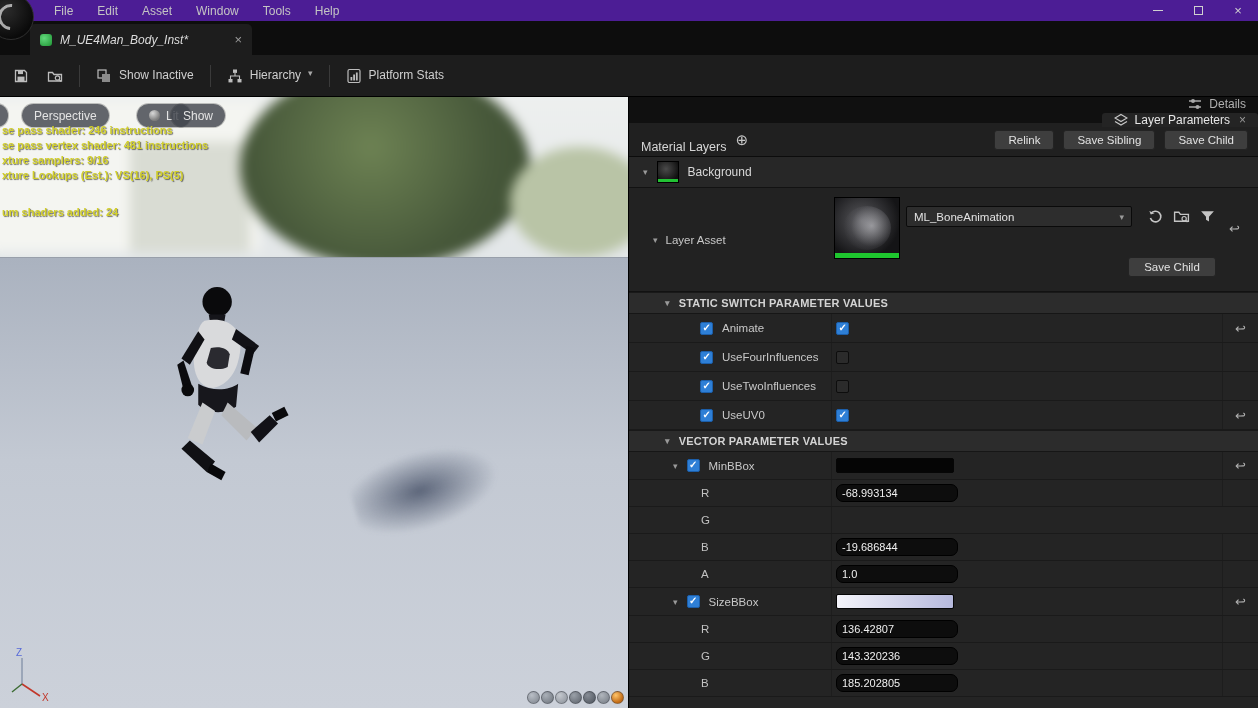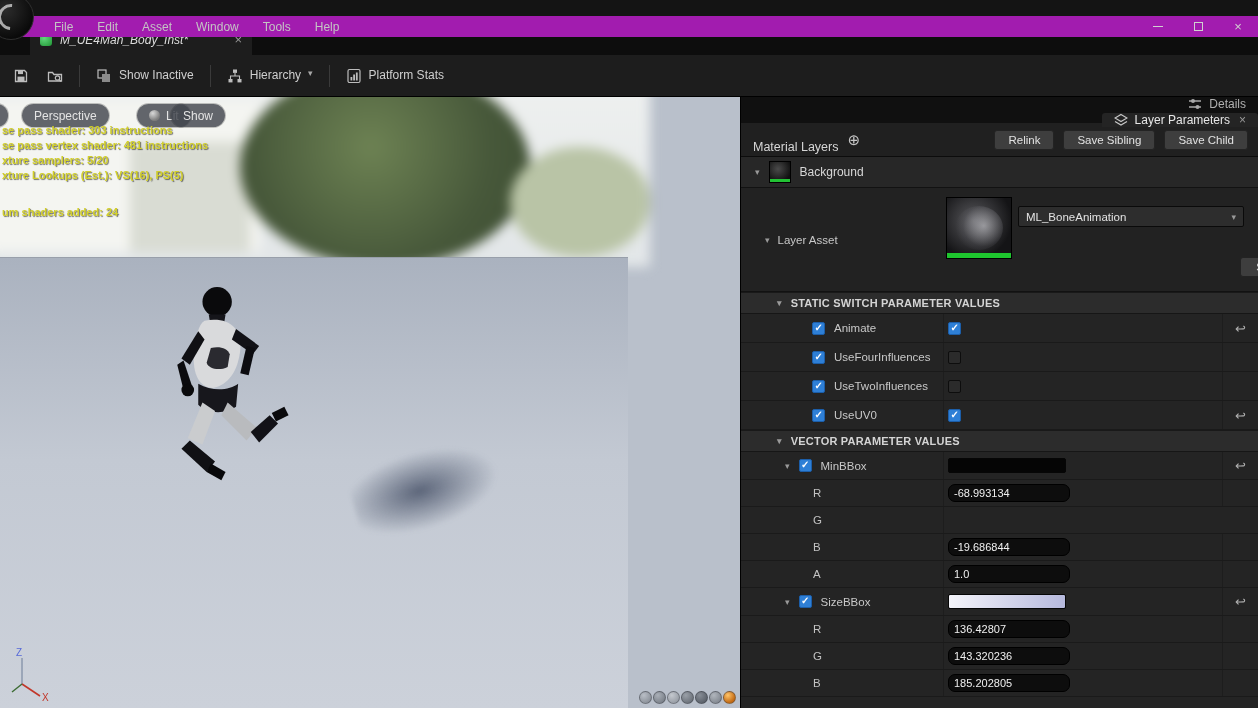--- a/index.html
+++ b/index.html
@@ -1,21 +1,21 @@
 <!DOCTYPE html>
 <html><head>
 <meta charset="utf-8">
 <style>
   * { margin:0; padding:0; box-sizing:border-box; }
   html,body { background:#000; }
   body { font-family:"Liberation Sans", sans-serif; }
   .app { position:relative; width:1258px; height:708px; background:#141414; overflow:hidden; color:#c8c8c8; font-size:12px; }
 
   
-  .titlebar { position:absolute; top:16px; left:0; right:0; height:21px; background:#a21caf; display:flex; align-items:center; z-index:10; }
+  .titlebar { position:absolute; top:0; left:0; right:0; height:21px; background:#4c1d95; display:flex; align-items:center; z-index:10; }
   .logo { position:absolute; left:-12px; top:-6px; width:46px; height:46px; border-radius:50%;
           background:radial-gradient(circle at 38% 35%, #2c2c2c, #0a0a0a 72%); border:1px solid #2f2f2f; z-index:30; }
   .logo::after { content:""; position:absolute; inset:9px; border:3px solid; border-radius:50%;
                  border-color:#cfcfcf transparent transparent #cfcfcf; transform:rotate(-40deg); opacity:.8; }
   .menu { display:flex; margin-left:42px; }
   .menu-item { padding:3px 12px; color:#c4c4c4; font-size:12px; cursor:default; }
   .winctrl { margin-left:auto; display:flex; align-items:center; height:100%; }
   .winbtn { width:40px; height:100%; display:flex; align-items:center; justify-content:center; color:#d0d0d0; font-size:13px; }
   .minline { display:block; width:10px; border-top:1px solid #d0d0d0; }
   .maxbox { display:block; width:9px; height:9px; border:1px solid #d0d0d0; }
@@ -32,21 +32,21 @@
              display:flex; align-items:center; padding:0 4px; }
   .tool-btn { display:flex; align-items:flex-start; gap:7px; color:#cfcfcf; font-size:12px; padding:6px 9px; white-space:nowrap; }
   .tool-sep { width:1px; height:22px; background:#3a3a3a; margin:0 7px; }
   .ticon { width:16px; height:16px; display:block; }
   .chev-sm { font-size:9px; color:#a8a8a8; }
 
   
   .main { position:absolute; top:97px; left:0; right:0; bottom:0; display:flex; }
 
   
-  .viewport { position:relative; width:740px; height:611px; overflow:hidden; background:#b9c0cb; flex:none; }
+  .viewport { position:relative; width:628px; height:611px; overflow:hidden; background:#b9c0cb; flex:none; }
   .backdrop { position:absolute; top:-10px; left:-10px; width:660px; height:180px; filter:blur(6px);
               background:linear-gradient(180deg,#eef0ef, #e2e6e8); }
   .bd-building { position:absolute; left:-30px; top:15px; width:300px; height:150px; background:#f4f5f1; }
   .bd-building2 { position:absolute; left:140px; top:55px; width:120px; height:110px; background:#d9dcd3; }
   .bd-tree { position:absolute; left:250px; top:-20px; width:290px; height:200px; border-radius:50%;
              background:radial-gradient(circle at 45% 40%, #6d8253, #47583a 60%, #3c4c32); }
   .bd-bush { position:absolute; left:520px; top:60px; width:140px; height:110px; border-radius:50%; background:#b9c4a6; }
   .floor { position:absolute; top:160px; left:0; width:628px; height:451px;
            background:linear-gradient(180deg,#aab2bf, #c3c9d3 45%, #ccd1da);
            border-top:1px solid rgba(110,118,132,.55); }
@@ -257,23 +257,23 @@
         <span class="pill" style="left:117px;margin-left:20px;">
             <span class="lit-dot"></span>
             <span>Lit</span>
           </span>
         <span class="pill" style="left:171px;">
             <span>Show</span>
           </span>
       </div>
 
       <div class="debug">
-        <div>se pass shader: 303 instructions</div>
+        <div>se pass shader: 246 instructions</div>
         <div>se pass vertex shader: 481 instructions</div>
-        <div>xture samplers: 5/20</div>
+        <div>xture samplers: 9/16</div>
         <div>xture Lookups (Est.): VS(16), PS(5)</div>
         <div>um shaders added: 24</div>
       </div>
 
       <svg class="gizmo" viewBox="0 0 56 58">
         <line x1="18" y1="40" x2="18" y2="14" stroke="#8f9bb0" stroke-width="1.6"></line>
         <line x1="18" y1="40" x2="36" y2="52" stroke="#c2372a" stroke-width="1.6"></line>
         <line x1="18" y1="40" x2="8" y2="48" stroke="#3c6b33" stroke-width="1.4"></line>
         <text x="12" y="12" font-size="10" fill="#5668d8" font-family="Liberation Sans, sans-serif">Z</text>
         <text x="38" y="57" font-size="10" fill="#c2372a" font-family="Liberation Sans, sans-serif">X</text>

